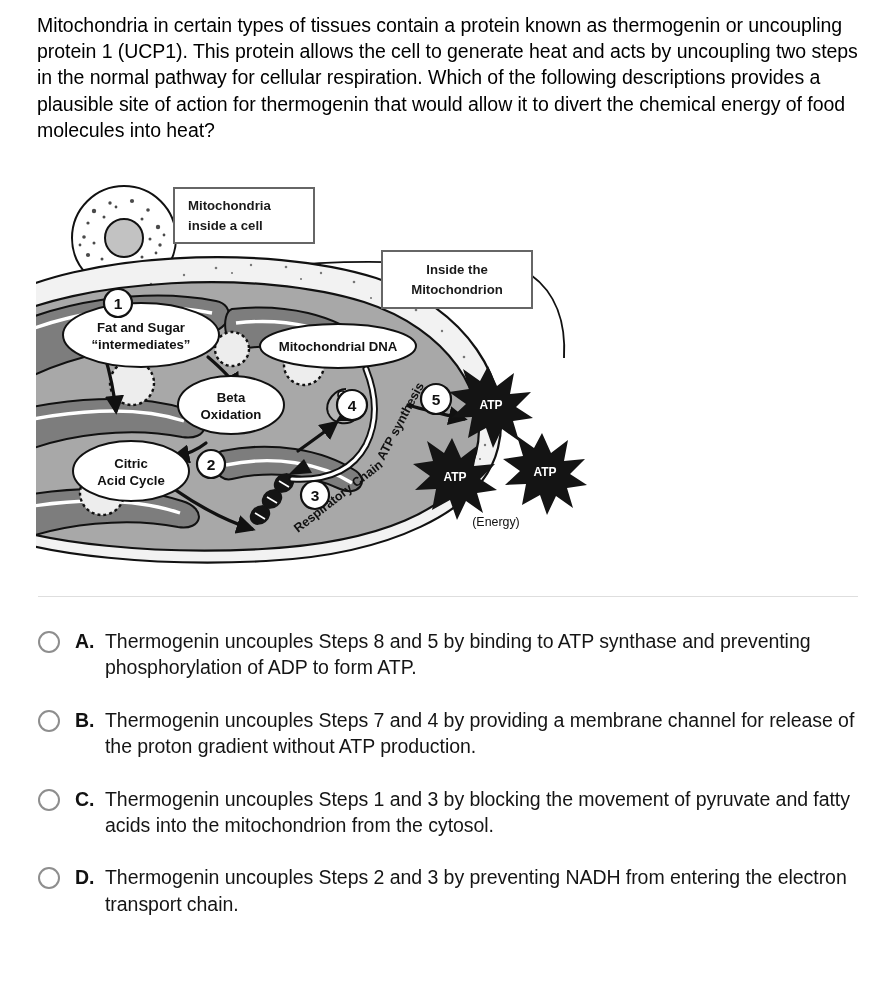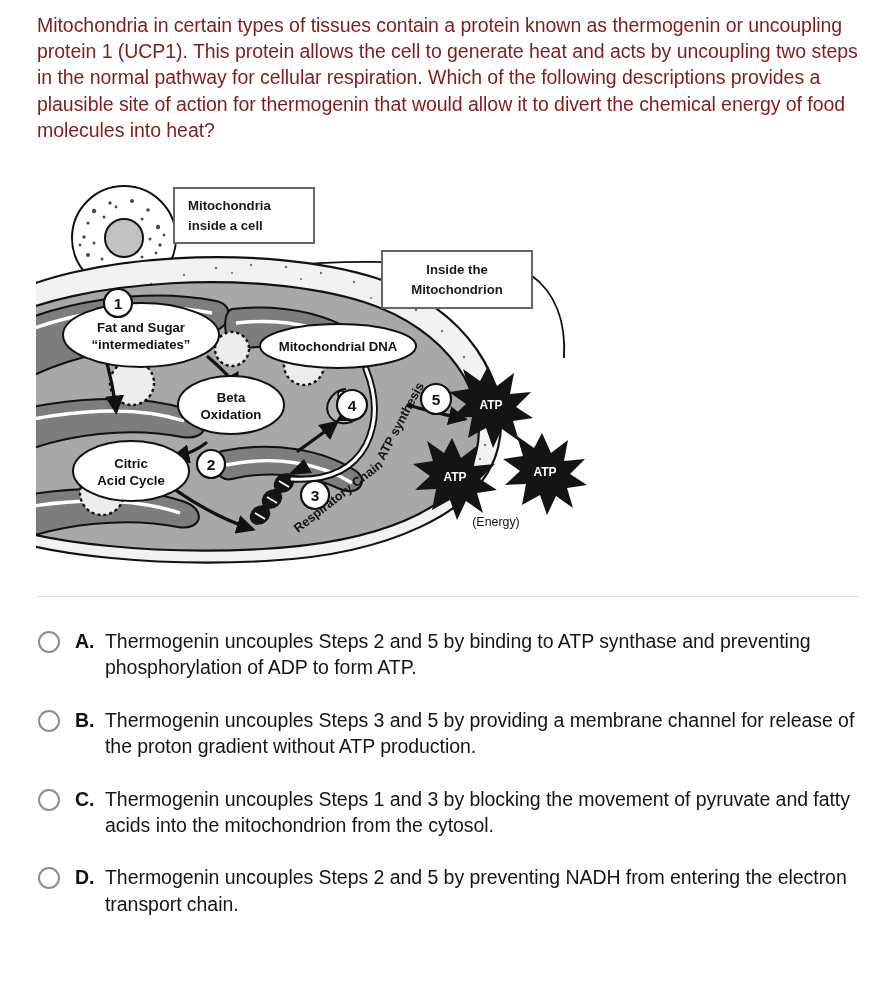--- a/index.html
+++ b/index.html
@@ -17,21 +17,21 @@
   }
 
   
   #question-stem {
     position: absolute;
     left: 37px;
     top: 12px;
     width: 824px;
     font-size: 19.5px;
     line-height: 26.2px;
-    color: #7f1d1d;
+    color: #000000;
     letter-spacing: -0.05px;
   }
 
   
   #figure {
     position: absolute;
     left: 36px;
     top: 183px;
     width: 560px;
     height: 385px;
@@ -362,34 +362,34 @@
   </svg>
 </div>
 
 <div id="divider"></div>
 
 <div id="choices">
 
   <div class="choice">
     <div class="choice-radio"></div>
     <div class="choice-letter">A.</div>
-    <div class="choice-text">Thermogenin uncouples Steps 2 and 5 by binding to ATP synthase and preventing phosphorylation of ADP to form ATP.</div>
+    <div class="choice-text">Thermogenin uncouples Steps 8 and 5 by binding to ATP synthase and preventing phosphorylation of ADP to form ATP.</div>
   </div>
 
   <div class="choice">
     <div class="choice-radio"></div>
     <div class="choice-letter">B.</div>
-    <div class="choice-text">Thermogenin uncouples Steps 3 and 5 by providing a membrane channel for release of the proton gradient without ATP production.</div>
+    <div class="choice-text">Thermogenin uncouples Steps 7 and 4 by providing a membrane channel for release of the proton gradient without ATP production.</div>
   </div>
 
   <div class="choice">
     <div class="choice-radio"></div>
     <div class="choice-letter">C.</div>
     <div class="choice-text">Thermogenin uncouples Steps 1 and 3 by blocking the movement of pyruvate and fatty acids into the mitochondrion from the cytosol.</div>
   </div>
 
   <div class="choice">
     <div class="choice-radio"></div>
     <div class="choice-letter">D.</div>
-    <div class="choice-text">Thermogenin uncouples Steps 2 and 5 by preventing NADH from entering the electron transport chain.</div>
+    <div class="choice-text">Thermogenin uncouples Steps 2 and 3 by preventing NADH from entering the electron transport chain.</div>
   </div>
 
 </div>
 
 </body></html>

